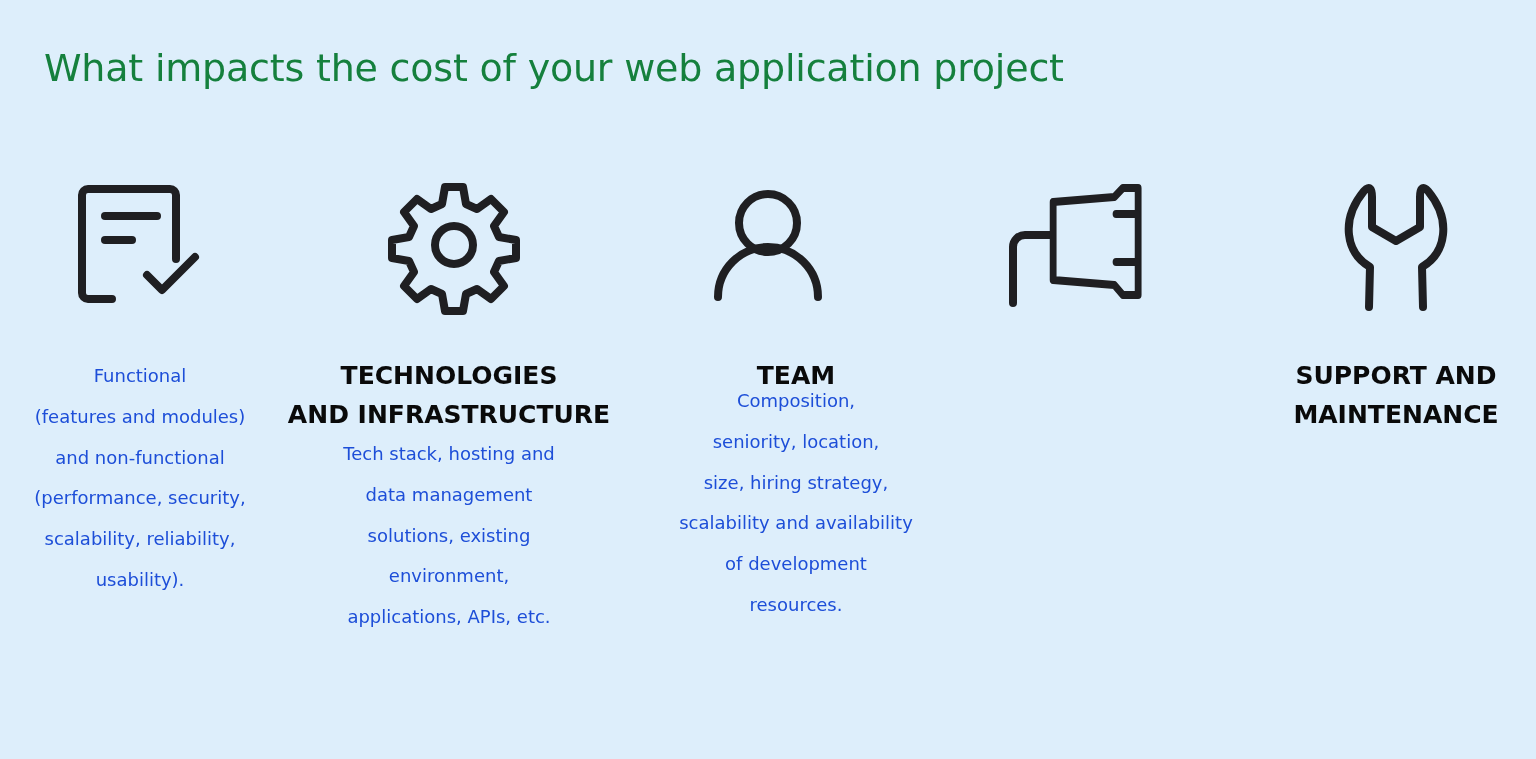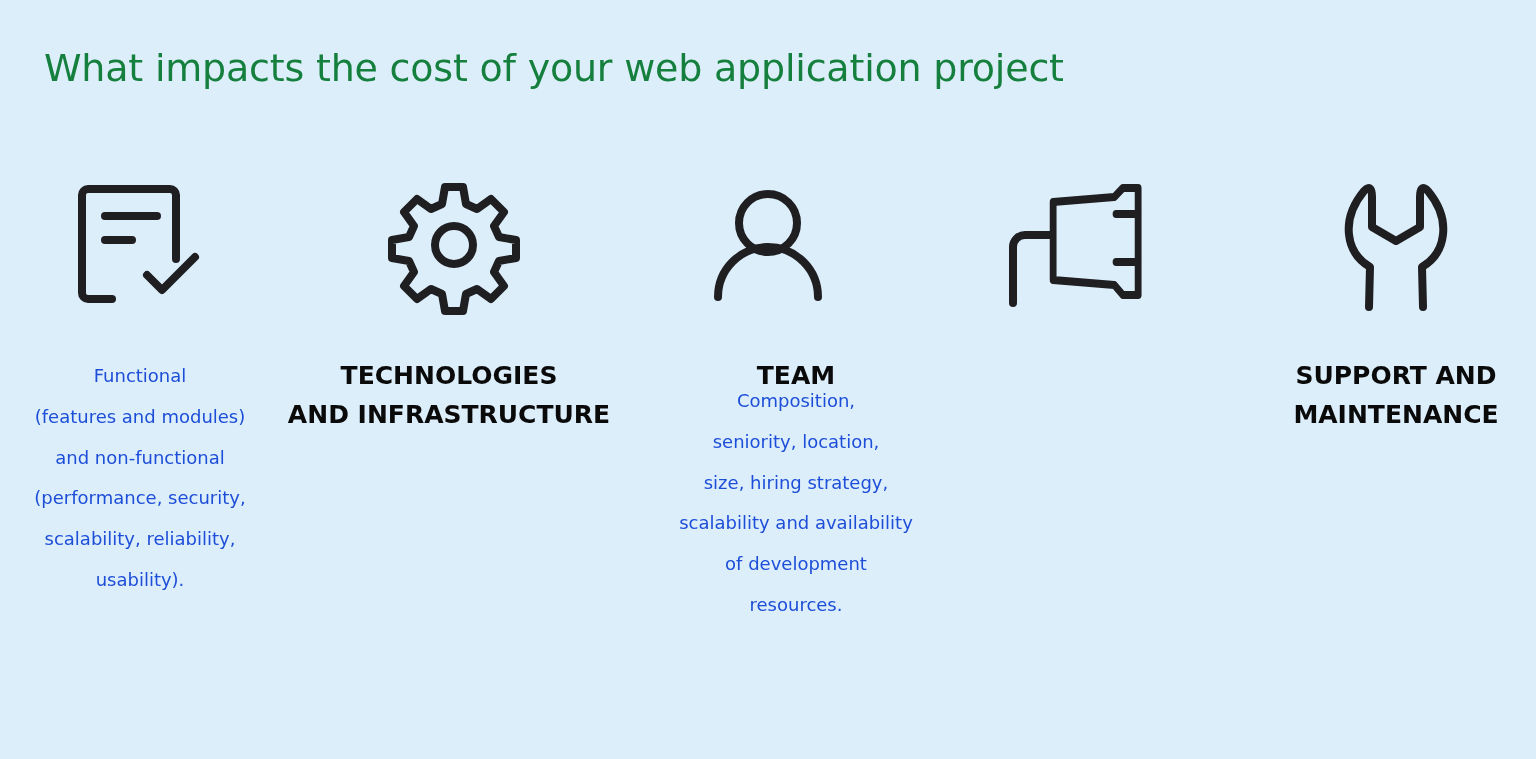--- a/index.html
+++ b/index.html
@@ -112,20 +112,25 @@
 (features and modules)
 and non-functional
 (performance, security,
 scalability, reliability,
 usability).</p>
 </div>
 
 <div class="col" style="left:287px; width:324px;">
   <p class="col-title">TECHNOLOGIES
 AND INFRASTRUCTURE</p>
+  <p class="col-body">Tech stack, hosting and
+data management
+solutions, existing
+environment,
+applications, APIs, etc.</p>
 </div>
 
 <div class="col" style="left:644px; width:304px;">
   <p class="col-title">TEAM</p>
   <p class="col-body" style="margin-top:-14px;">Composition,
 seniority, location,
 size, hiring strategy,
 scalability and availability
 of development
 resources.</p>

